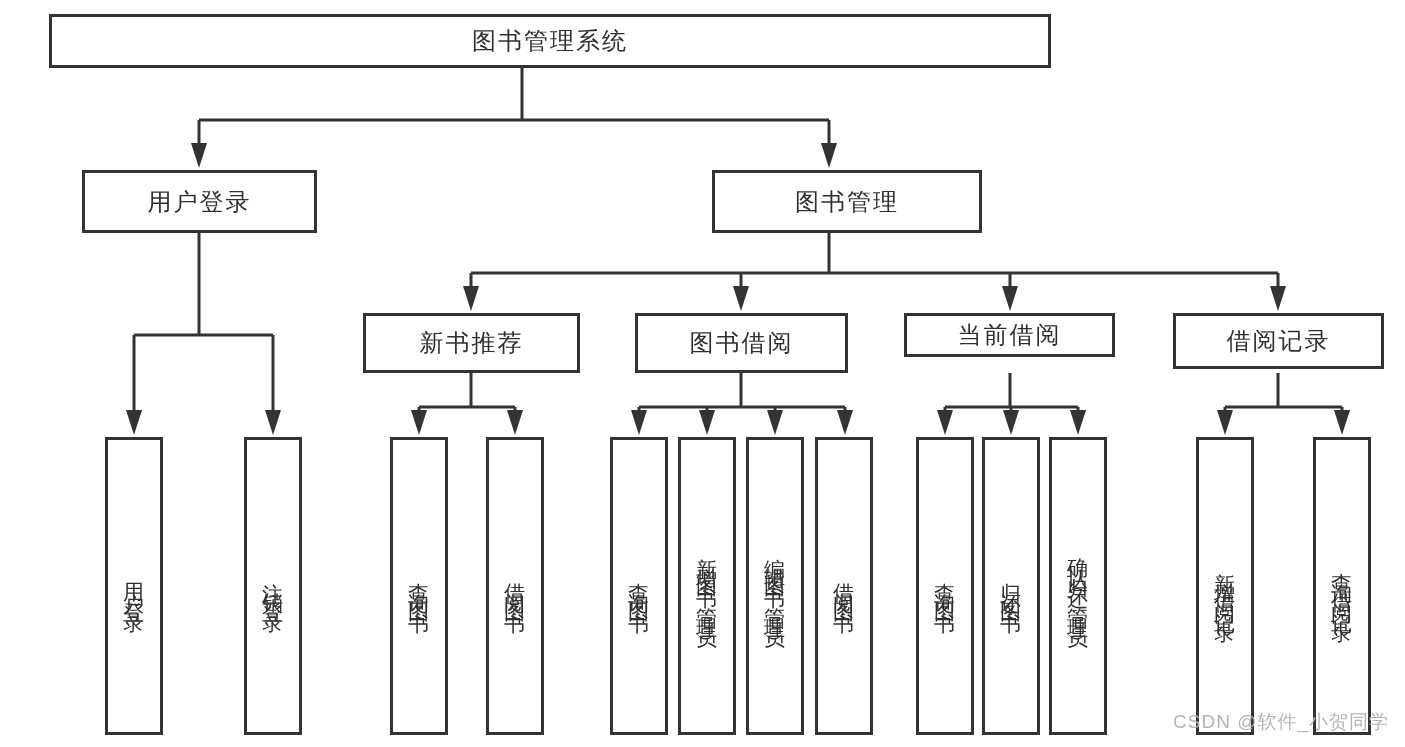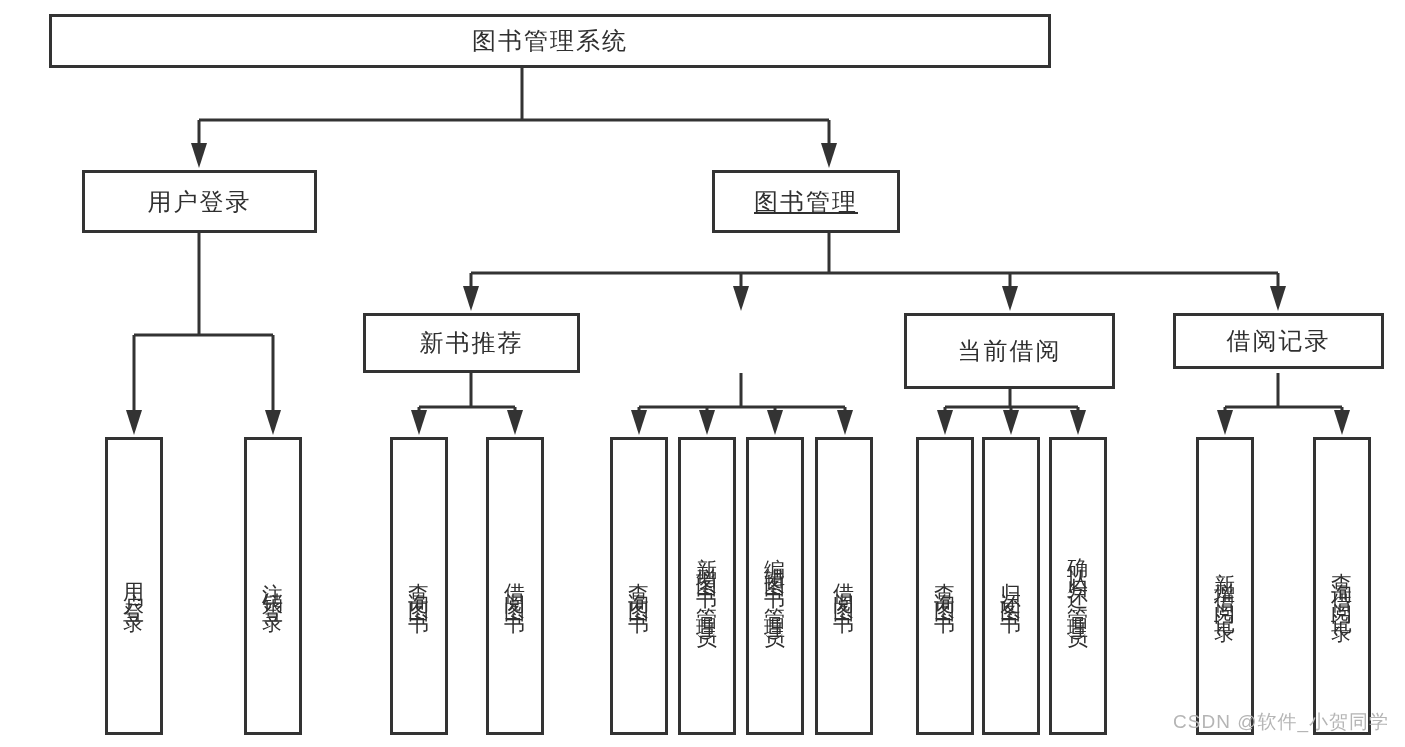--- a/index.html
+++ b/index.html
@@ -26,24 +26,24 @@
     align-items: center;
     justify-content: center;
     color: #2f2f2f;
     font-size: 24px;
     letter-spacing: 2px;
     white-space: nowrap;
     z-index: 2;
   }
   .root  { left: 21px;  top: 14px;  width: 1002px; height: 54px; margin-left: 28px; }
   .l2a   { left: 82px;  top: 170px; width: 235px;  height: 63px; }
-  .l2b   { left: 712px; top: 170px; width: 188px;  height: 63px; text-decoration: underline; }
+  .l2b   { left: 712px; top: 170px; width: 270px;  height: 63px; }
   .l3a   { left: 363px; top: 313px; width: 217px;  height: 60px; }
   .l3b   { left: 635px; top: 313px; width: 213px;  height: 60px; }
-  .l3c   { left: 904px; top: 313px; width: 211px;  height: 76px; font-family: Liberation Mono, monospace; }
+  .l3c   { left: 904px; top: 313px; width: 211px;  height: 44px; font-family: Liberation Mono, monospace; }
   .l3d   { left: 1173px;top: 313px; width: 211px;  height: 56px; }
   .leaf {
     position: absolute;
     top: 437px;
     width: 58px;
     height: 298px;
     box-sizing: border-box;
     border: 3px solid #333333;
     background: #ffffff;
     display: flex;
@@ -116,20 +116,23 @@
   <div class="hbox l2a">
     <span>用户登录</span>
   </div>
   <div class="hbox l2b">
     <span>图书管理</span>
   </div>
 
   <div class="hbox l3a">
     <span>新书推荐</span>
   </div>
+  <div class="hbox l3b">
+    <span>图书借阅</span>
+  </div>
   <div class="hbox l3c">
     <span>当前借阅</span>
   </div>
   <div class="hbox l3d">
     <span>借阅记录</span>
   </div>
 
   <div class="leaf" style="left:105px">
     <span>用户登录</span>
   </div>

